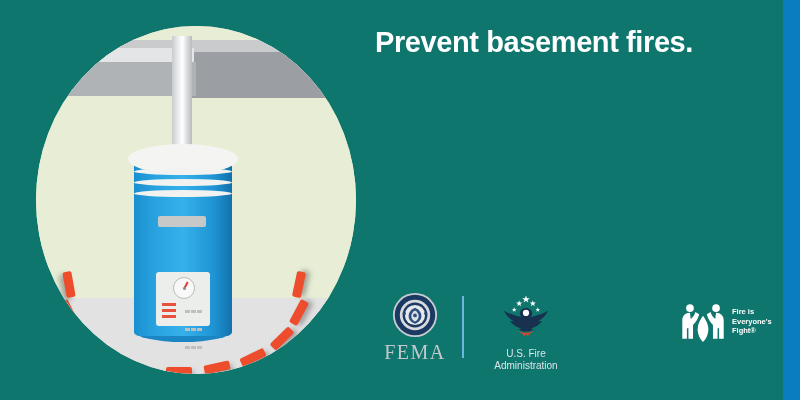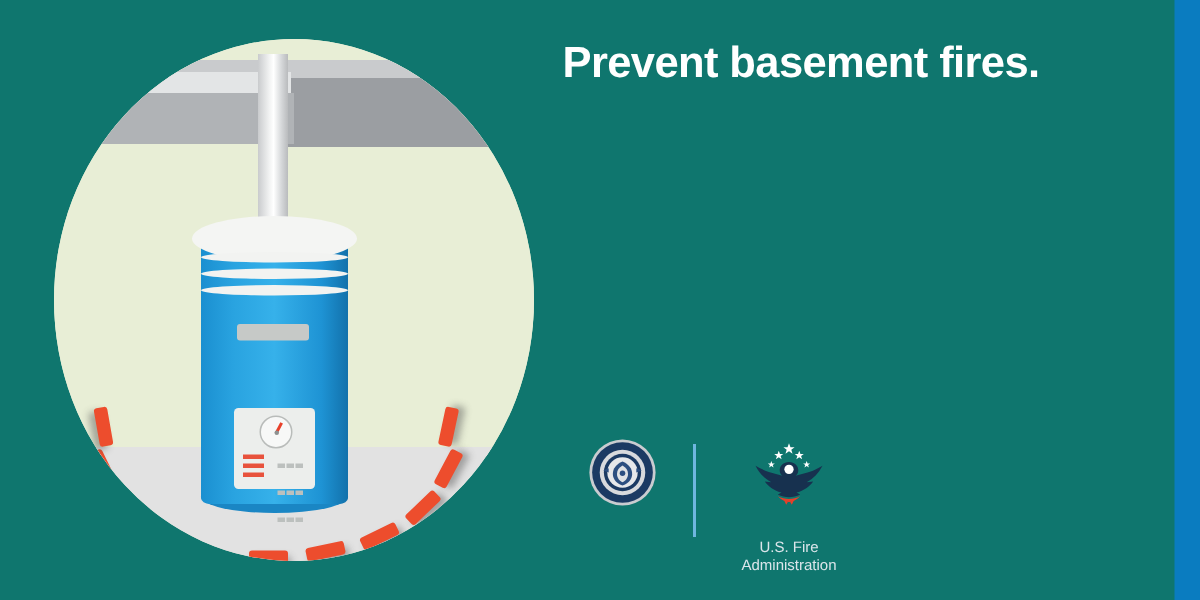--- a/index.html
+++ b/index.html
@@ -279,21 +279,21 @@
     background: #6fb6de;
   }
   .usfa-block {
     position: absolute;
     left: 106px;
     top: 2px;
     width: 100px;
     text-align: center;
   }
   .usfa-caption {
-    margin-top: 17px;
+    margin-top: 6px;
     color: #dbe5ea;
     font-size: 10px;
     line-height: 12px;
   }
   .feff-block {
     position: absolute;
     left: 310px;
     top: 8px;
     width: 110px;
     height: 50px;
@@ -383,20 +383,21 @@
           <circle cx="50" cy="50" r="33" fill="#d8dadd"></circle>
           <circle cx="50" cy="50" r="27" fill="#1b3a63"></circle>
           <circle cx="50" cy="50" r="22" fill="#e6e8ea"></circle>
           <path d="M50 34 C41 38 36 44 36 52 C36 60 42 66 50 69 C58 66 64 60 64 52 C64 44 59 38 50 34 Z" fill="#2c4f80"></path>
           <path d="M50 40 C45 43 42 47 42 52 C42 58 46 62 50 64 C54 62 58 58 58 52 C58 47 55 43 50 40 Z" fill="#dfe2e4"></path>
           <circle cx="50" cy="51" r="4" fill="#2c4f80"></circle>
           <path d="M30 50 L22 47 L30 44 Z" fill="#2c4f80"></path>
           <path d="M70 50 L78 47 L70 44 Z" fill="#2c4f80"></path>
         </svg>
       </div>
+      <div class="fema-word">FEMA</div>
     </div>
 
     <div class="divider"></div>
 
     <div class="usfa-block">
       <svg viewBox="0 0 100 70" width="62" height="44" aria-hidden="true">
         <g fill="#ffffff">
           <polygon points="50,2 51.6,6.2 56,6.2 52.5,9 53.8,13.2 50,10.6 46.2,13.2 47.5,9 44,6.2 48.4,6.2"></polygon>
           <polygon points="39,10 40.3,13.4 43.9,13.4 41,15.7 42.1,19.1 39,17 35.9,19.1 37,15.7 34.1,13.4 37.7,13.4"></polygon>
           <polygon points="61,10 62.3,13.4 65.9,13.4 63,15.7 64.1,19.1 61,17 57.9,19.1 59,15.7 56.1,13.4 59.7,13.4"></polygon>
@@ -410,15 +411,33 @@
         <circle cx="50" cy="30" r="5" fill="#ffffff"></circle>
         <path d="M38 59 C42 63 46 65 50 65 C54 65 58 63 62 59 C58 61 54 62 50 62 C46 62 42 61 38 59 Z" fill="#e8402a"></path>
         <path d="M44 62 L47 68 L50 63 L53 68 L56 62 C54 64 52 65 50 65 C48 65 46 64 44 62 Z" fill="#e8402a"></path>
       </svg>
       <div class="usfa-caption">
         <div>U.S. Fire</div>
         <div>Administration</div>
       </div>
     </div>
 
+    <div class="feff-block">
+      <svg class="feff-mark" viewBox="0 0 60 56" width="46" height="44" aria-hidden="true">
+        <g fill="#ffffff">
+          <circle cx="13" cy="10" r="5"></circle>
+          <path d="M13 16 C7 16 3 20 3 26 L3 50 L9 50 L9 36 L11 36 L11 50 L17 50 L17 32
+                   C21 28 24 23 25 18 L20 15 C19 19 17 22 14 24 Z"></path>
+          <circle cx="47" cy="10" r="5"></circle>
+          <path d="M47 16 C53 16 57 20 57 26 L57 50 L51 50 L51 36 L49 36 L49 50 L43 50 L43 32
+                   C39 28 36 23 35 18 L40 15 C41 19 43 22 46 24 Z"></path>
+          <path d="M30 20 C26 26 23 31 23 37 C23 44 26 50 30 54 C34 50 37 44 37 37 C37 31 34 26 30 20 Z"></path>
+        </g>
+      </svg>
+      <div class="feff-text">
+        <div>Fire is</div>
+        <div>Everyone's</div>
+        <div>Fight®</div>
+      </div>
+    </div>
 
   </div>
 </div>
 
 </body></html>

